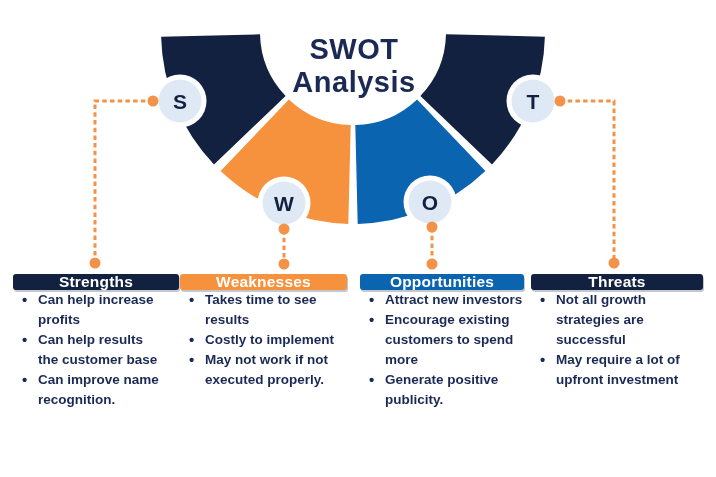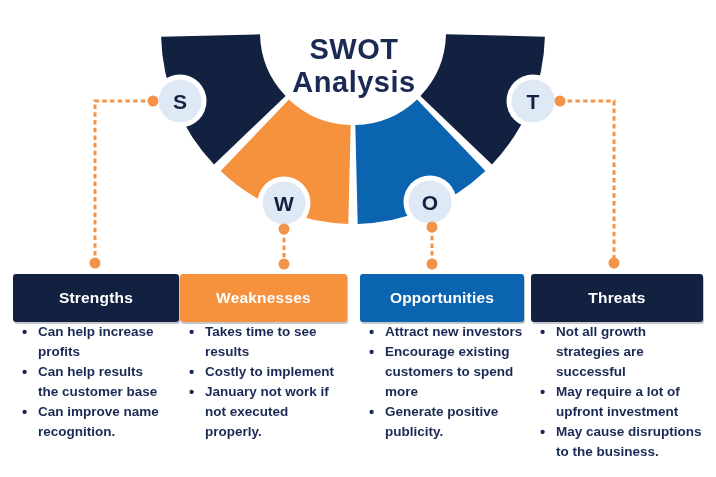--- a/index.html
+++ b/index.html
@@ -43,21 +43,21 @@
     line-height: 33px;
     color: var(--text_navy);
     letter-spacing: 0.5px;
   }
   .column { position: absolute; top: 274px; }
   .col-0 { left: 13px;  width: 166px; }
   .col-1 { left: 180px; width: 167px; }
   .col-2 { left: 360px; width: 164px; }
   .col-3 { left: 531px; width: 172px; }
   .col-header {
-    height: 48px;
+    height: 16px;
     border-radius: 3px;
     display: flex;
     align-items: center;
     justify-content: center;
     color: #ffffff;
     font-size: 15.5px;
     font-weight: bold;
     letter-spacing: 0.2px;
     box-shadow: 1px 2px 0 rgba(15, 30, 60, 0.25);
   }
@@ -148,35 +148,34 @@
       <li>Can help results the customer base</li>
       <li>Can improve name recognition.</li>
     </ul>
   </div>
 
   <div class="column col-1">
     <div class="col-header hdr-orange">Weaknesses</div>
     <ul class="bullet-list">
       <li>Takes time to see results</li>
       <li>Costly to implement</li>
-      <li>January not work if not executed properly.</li>
+      <li>May not work if not executed properly.</li>
     </ul>
   </div>
 
   <div class="column col-2">
     <div class="col-header hdr-blue">Opportunities</div>
     <ul class="bullet-list">
       <li>Attract new investors</li>
       <li>Encourage existing customers to spend more</li>
       <li>Generate positive publicity.</li>
     </ul>
   </div>
 
   <div class="column col-3">
     <div class="col-header hdr-navy">Threats</div>
     <ul class="bullet-list">
       <li>Not all growth strategies are successful</li>
       <li>May require a lot of upfront investment</li>
-      <li>May cause disruptions to the business.</li>
     </ul>
   </div>
 
 </div>
 
 </body></html>

